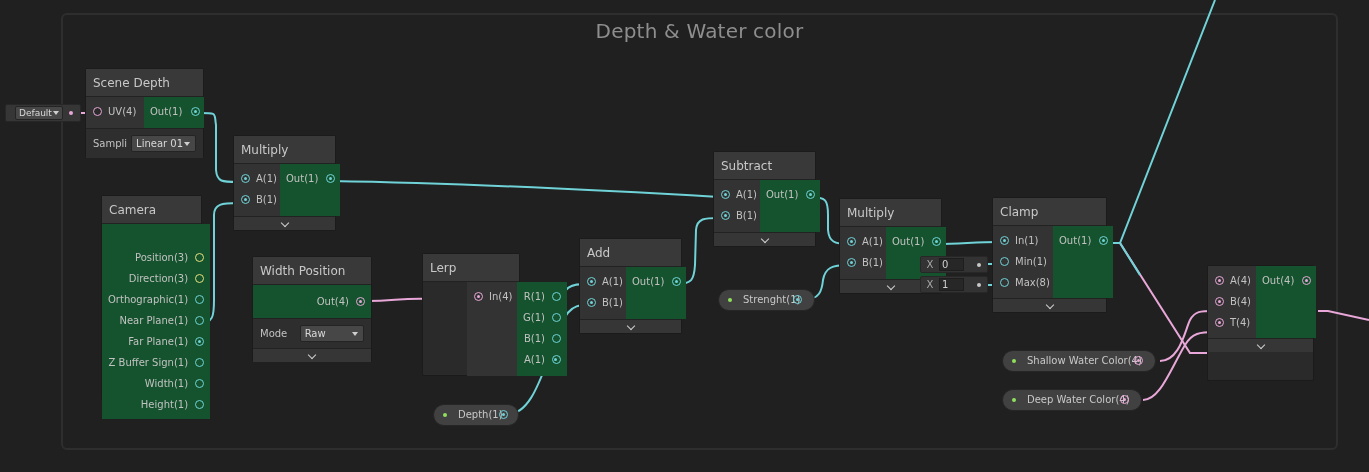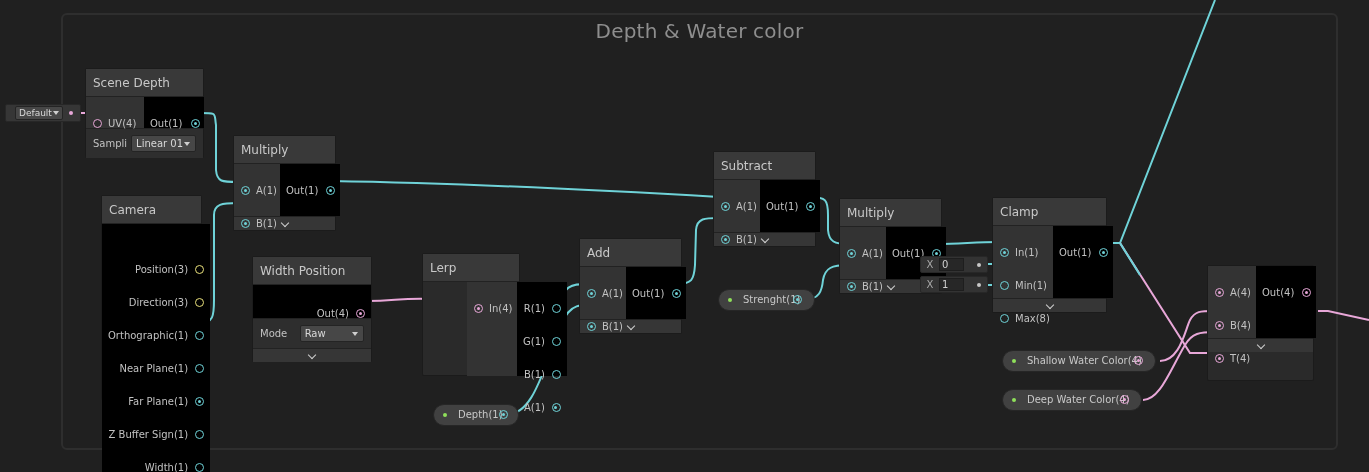--- a/index.html
+++ b/index.html
@@ -23,22 +23,22 @@
     .node {
       position: absolute; background: #2a2a2a; border: 1px solid #1b1b1b;
       border-radius: 2px; z-index: 5; font-size: 10px; color: #c2c2c2;
     }
     .node-title {
       height: 28px; background: #393939; padding: 0 7px; line-height: 28px;
       font-size: 12px; color: #c8c8c8; border-bottom: 1px solid #222;
     }
     .ports { display: flex; }
     .inputs { background: #333333; padding: 4px 0; }
-    .outputs { flex: 1; background: #000000; padding: 4px 0; }
-    .port { height: 21px; line-height: 21px; position: relative; white-space: nowrap; margin-top: 12px; }
+    .outputs { flex: 1; background: #14532d; padding: 4px 0; }
+    .port { height: 21px; line-height: 21px; position: relative; white-space: nowrap; }
     .inputs .port { padding-left: 22px; padding-right: 10px; }
     .outputs .port { text-align: right; padding-right: 22px; padding-left: 6px; }
     .dot {
       position: absolute; top: 6px; width: 9px; height: 9px; border-radius: 50%;
       border: 1.5px solid #6fd3d8;
     }
     .dot.filled::after {
       content: ""; position: absolute; left: 1.5px; top: 1.5px; width: 3px; height: 3px;
       border-radius: 50%; background: #6fd3d8;
     }

